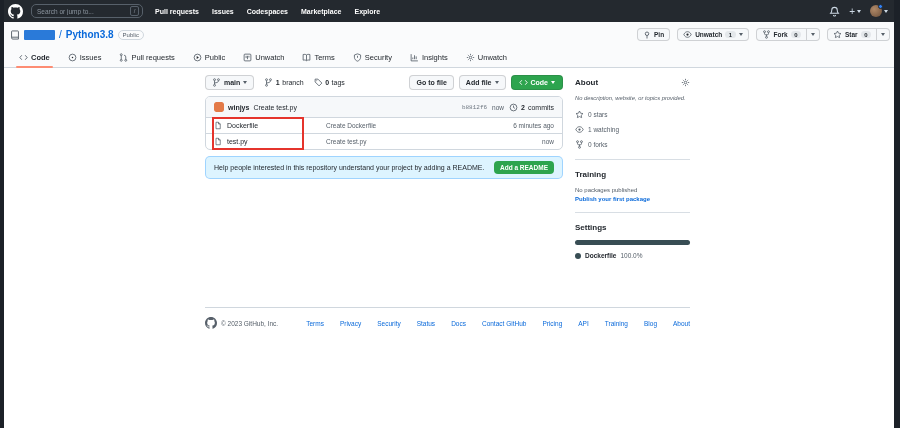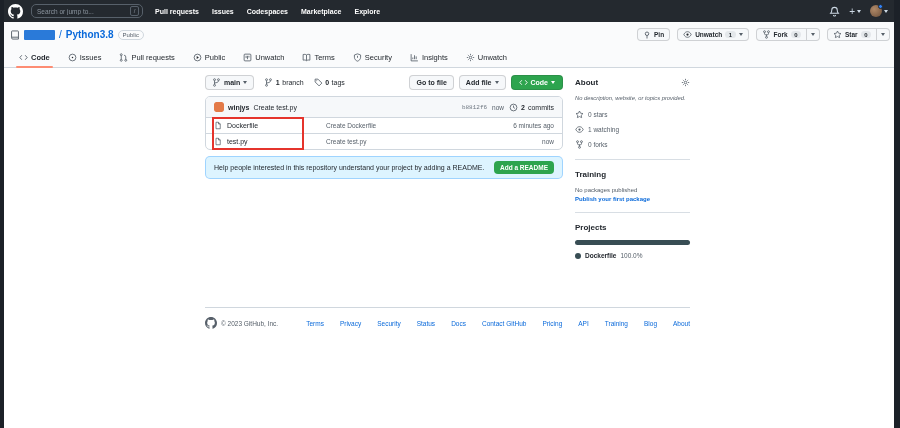--- a/index.html
+++ b/index.html
@@ -484,21 +484,21 @@
       <section class="side-section">
         <div class="side-title-row">
           <span class="side-title">Training</span>
         </div>
         <div class="side-empty">No packages published</div>
         <div class="side-link">Publish your first package</div>
       </section>
 
       <section class="side-section">
         <div class="side-title-row">
-          <span class="side-title">Projects</span>
+          <span class="side-title">Settings</span>
         </div>
         <div class="lang-bar"></div>
         <div class="lang-legend">
           <span class="lang-dot"></span>
           <span class="lang-name">Dockerfile</span>
           <span class="lang-pct">100.0%</span>
         </div>
       </section>
     </aside>
   </div>

